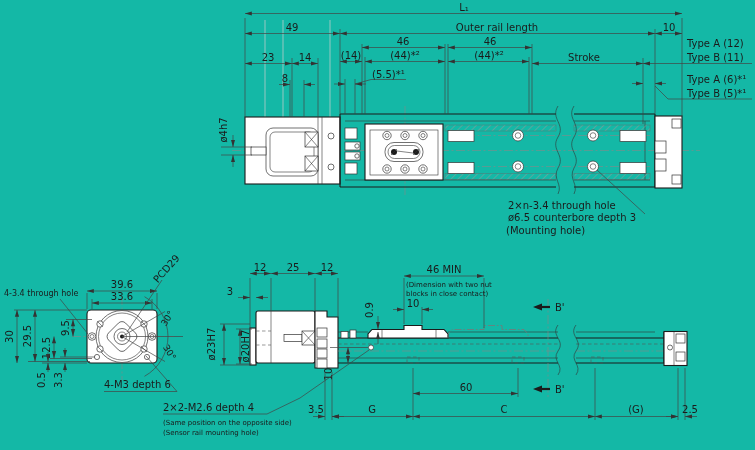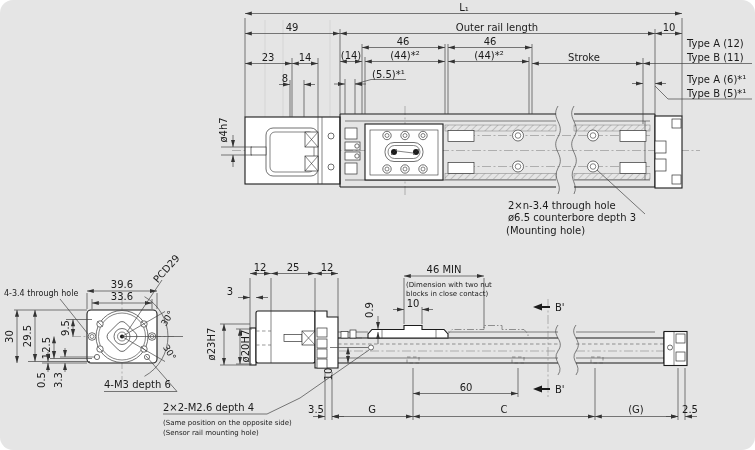--- a/index.html
+++ b/index.html
@@ -1,16 +1,16 @@
 <!DOCTYPE html>
 <html><head>
 <meta charset="utf-8">
 <style>
   html,body{margin:0;padding:0;background:#fff;}
-  #stage{position:relative;width:755px;height:450px;background:#e5e5e5;overflow:hidden;border-radius:13px;}
+  #stage{position:relative;width:755px;height:450px;background:#14b8a6;overflow:hidden;}
   svg{display:block;}
   svg text{font-family:"DejaVu Sans",sans-serif;fill:#1b1b1b;}
   .t10{font-size:10px;}
   .t9{font-size:9px;}
   .t8{font-size:8px;}
   .t7{font-size:7px;}
   .mid{text-anchor:middle;}
   .ln{stroke:#1b1b1b;stroke-width:1.1;fill:none;}
   .lw{fill:#fff;stroke:#1b1b1b;stroke-width:1.1;}
   .th{stroke:#333;stroke-width:0.6;fill:none;}

